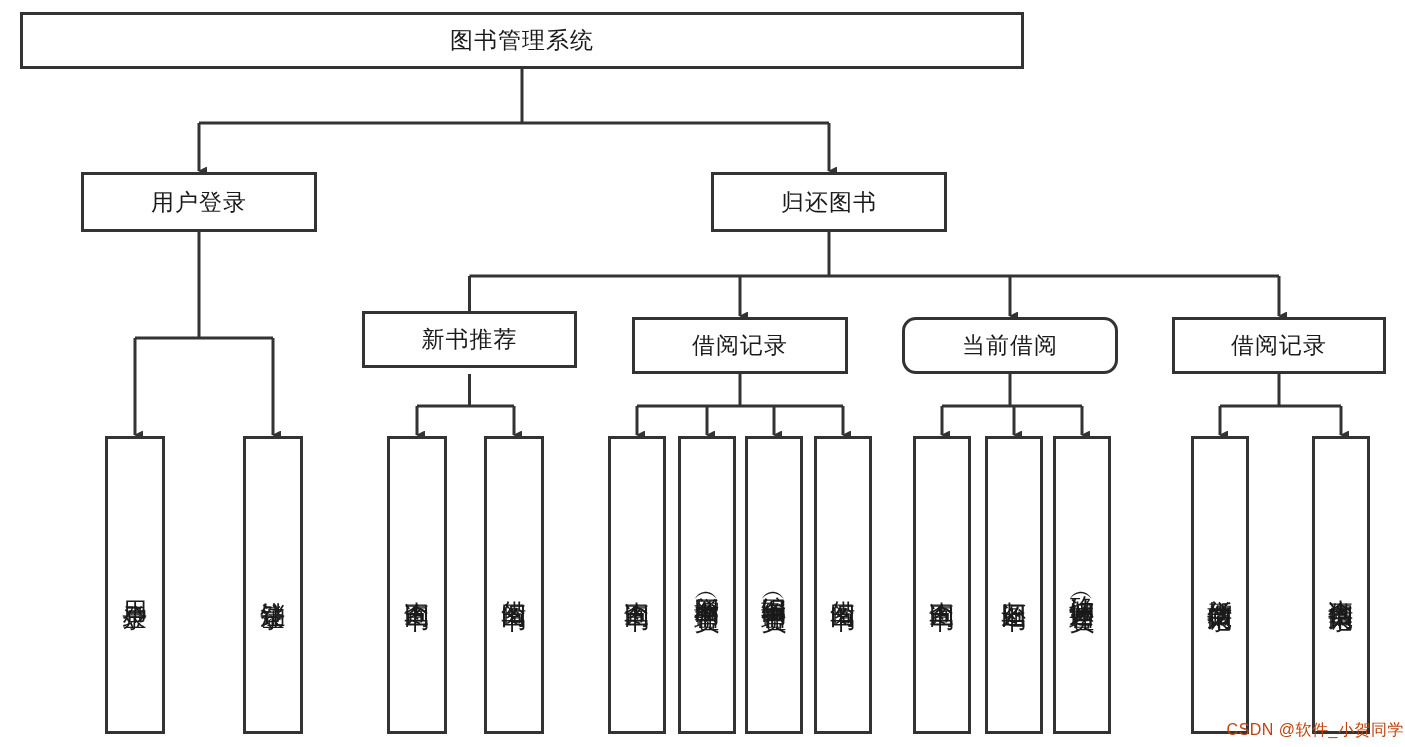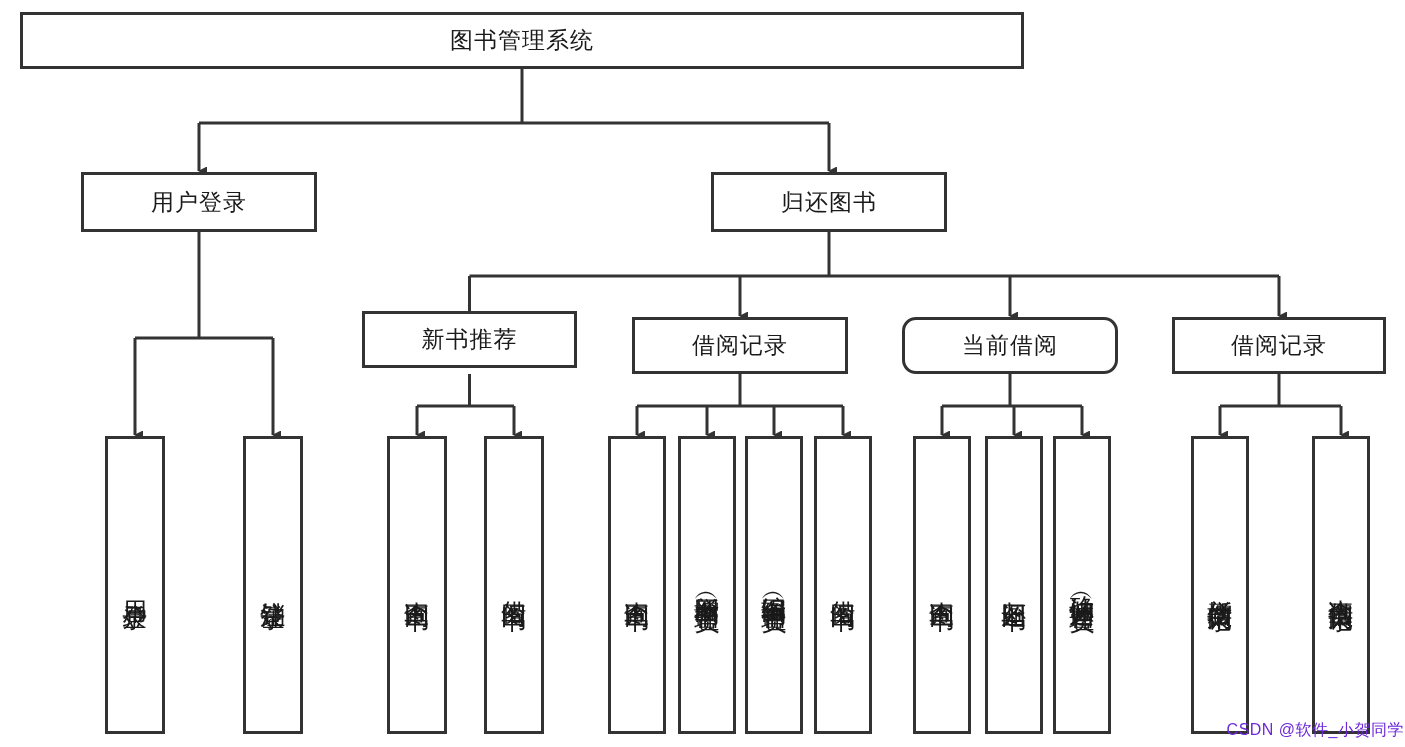--- a/index.html
+++ b/index.html
@@ -50,21 +50,21 @@
   }
   .node-label {
     display: block;
     white-space: nowrap;
   }
   .watermark {
     position: absolute;
     right: 8px;
     bottom: 6px;
     font-size: 16px;
-    color: #6d28d9;
+    color: #c2410c;
     letter-spacing: 0.5px;
     white-space: nowrap;
     pointer-events: none;
   }
 </style>
 </head>
 <body>
 
 <div id="canvas">
 

